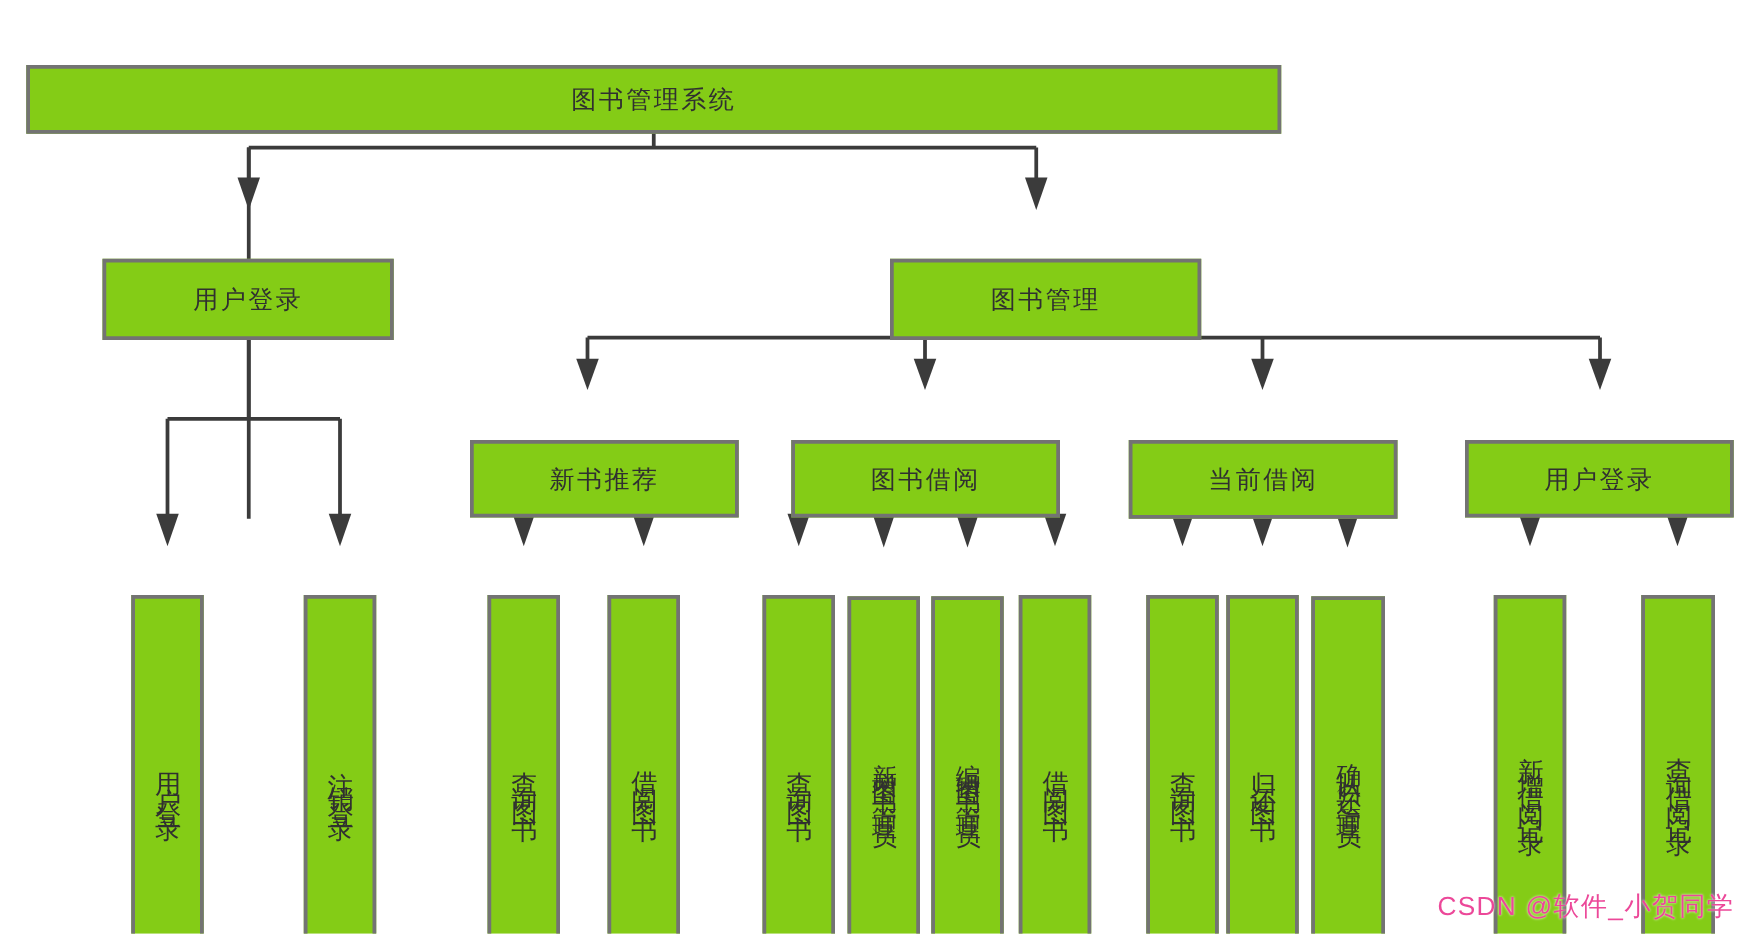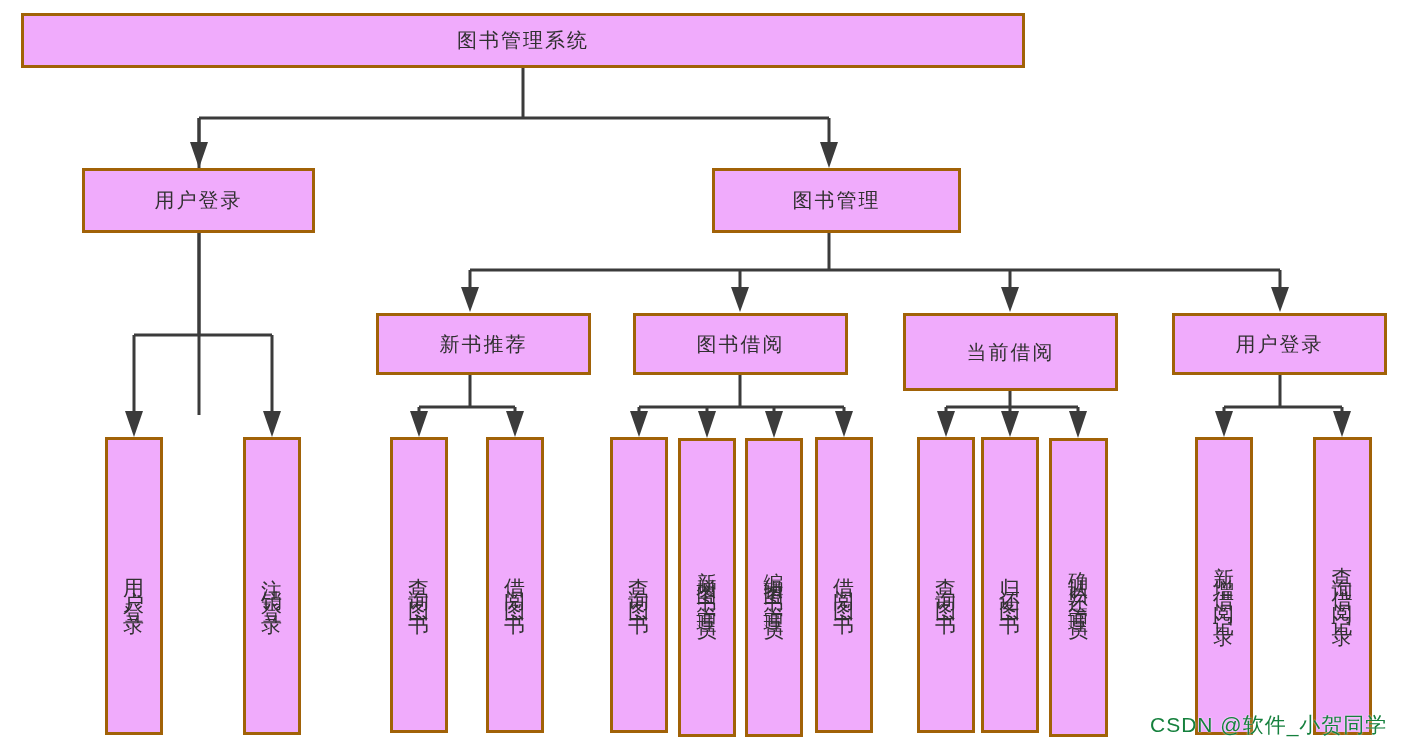--- a/index.html
+++ b/index.html
@@ -7,27 +7,28 @@
     position:relative;
     width:1405px;height:747px;
     background:#ffffff;
     font-family:"Liberation Sans", sans-serif;
     overflow:hidden;
   }
   .wires{position:absolute;left:0;top:0;z-index:1;}
   .box{
     position:absolute;
     box-sizing:border-box;
-    border:3px solid #a16207;
-    background:#f0abfc;
+    border:3px solid #737373;
+    background:#84cc16;
     display:flex;
     align-items:center;
     justify-content:center;
     z-index:2;
     color:#303030;
+    margin-top:39px;
   }
   .box.h span{
     font-size:20px;
     letter-spacing:2px;
     white-space:nowrap;
     color:#303030;
   }
   .box.v span{
     writing-mode:vertical-rl;
     text-orientation:mixed;
@@ -38,21 +39,21 @@
   }
   .box.v span.long{
     font-size:20px;
     letter-spacing:7px;
   }
   .watermark{
     position:absolute;
     left:1150px;top:711px;
     z-index:5;
     font-size:21px;
-    color:#15803d;
+    color:#ec4899;
     letter-spacing:1px;
     white-space:nowrap;
     text-shadow:0 0 2px #ffffff;
   }
 </style>
 </head>
 <body>
 
 <div class="stage">
 
@@ -115,21 +116,21 @@
   <div class="box h" style="left:712px;top:168px;width:249px;height:65px">
     <span>图书管理</span>
   </div>
 
   <div class="box h" style="left:376px;top:313px;width:215px;height:62px">
     <span>新书推荐</span>
   </div>
   <div class="box h" style="left:633px;top:313px;width:215px;height:62px">
     <span>图书借阅</span>
   </div>
-  <div class="box h" style="left:903px;top:313px;width:215px;height:78px">
+  <div class="box h" style="left:903px;top:313px;width:215px;height:63px">
     <span>当前借阅</span>
   </div>
   <div class="box h" style="left:1172px;top:313px;width:215px;height:62px">
     <span>用户登录</span>
   </div>
 
   <div class="box v" style="left:105px;top:437px;width:58px;height:298px">
     <span>用户登录</span>
   </div>
   <div class="box v" style="left:243px;top:437px;width:58px;height:298px">

